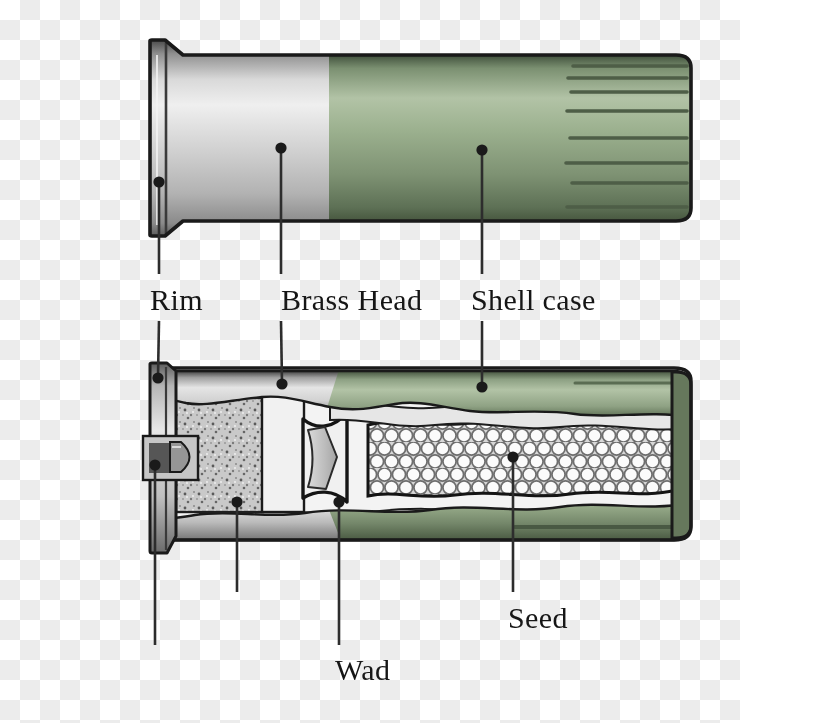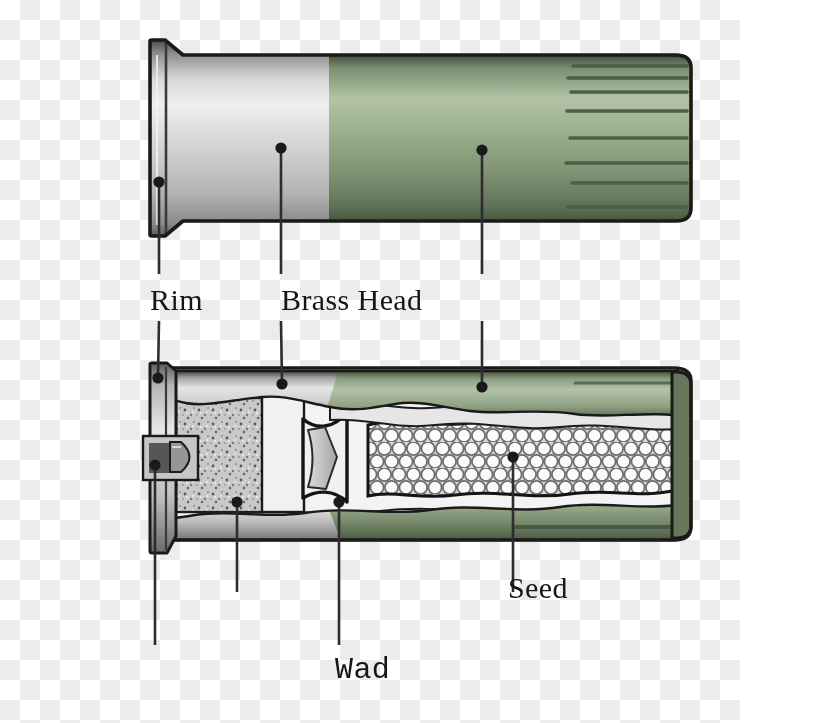--- a/index.html
+++ b/index.html
@@ -212,16 +212,17 @@
       <circle cx="482" cy="387" r="5.6"></circle>
       <circle cx="237" cy="502" r="5.6"></circle>
       <circle cx="513" cy="457" r="5.6"></circle>
       <circle cx="155" cy="465" r="5.6"></circle>
       <circle cx="339" cy="502" r="5.6"></circle>
     </g>
   </svg>
 
   <div class="lbl" style="left:150px;top:284px;">Rim</div>
   <div class="lbl" style="left:275px;top:284px;margin-left:6px;">Brass Head</div>
-
-  <div class="lbl" style="left:508px;top:572px;font-family:Liberation Serif, serif;">Seed</div>
-  <div class="lbl" style="left:335px;top:654px;font-family:Liberation Mono, monospace;">Wad</div>
+  <div class="lbl" style="left:471px;top:284px;">Shell case</div>
+
+  <div class="lbl" style="left:508px;top:602px;font-family:Liberation Serif, serif;">Seed</div>
+  <div class="lbl" style="left:335px;top:654px;">Wad</div>
 </div>
 
 </body></html>

